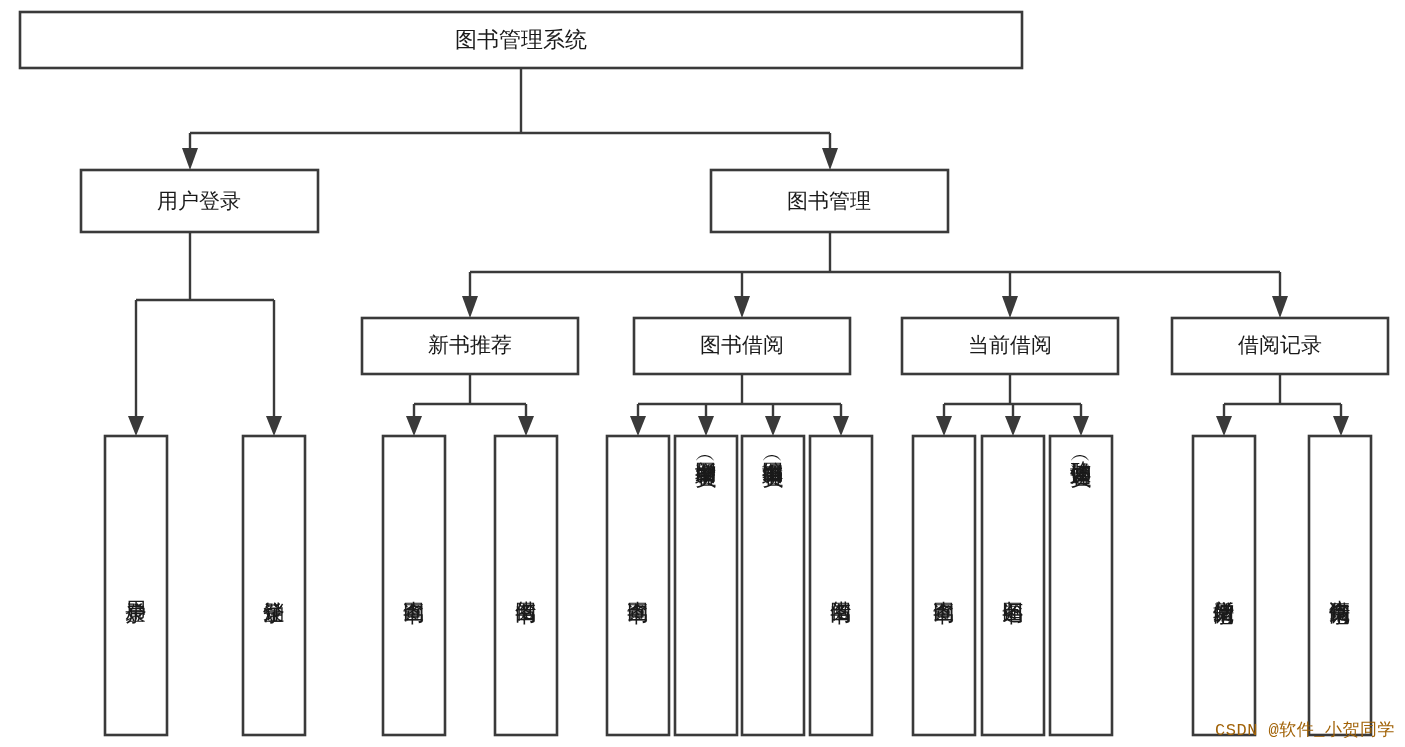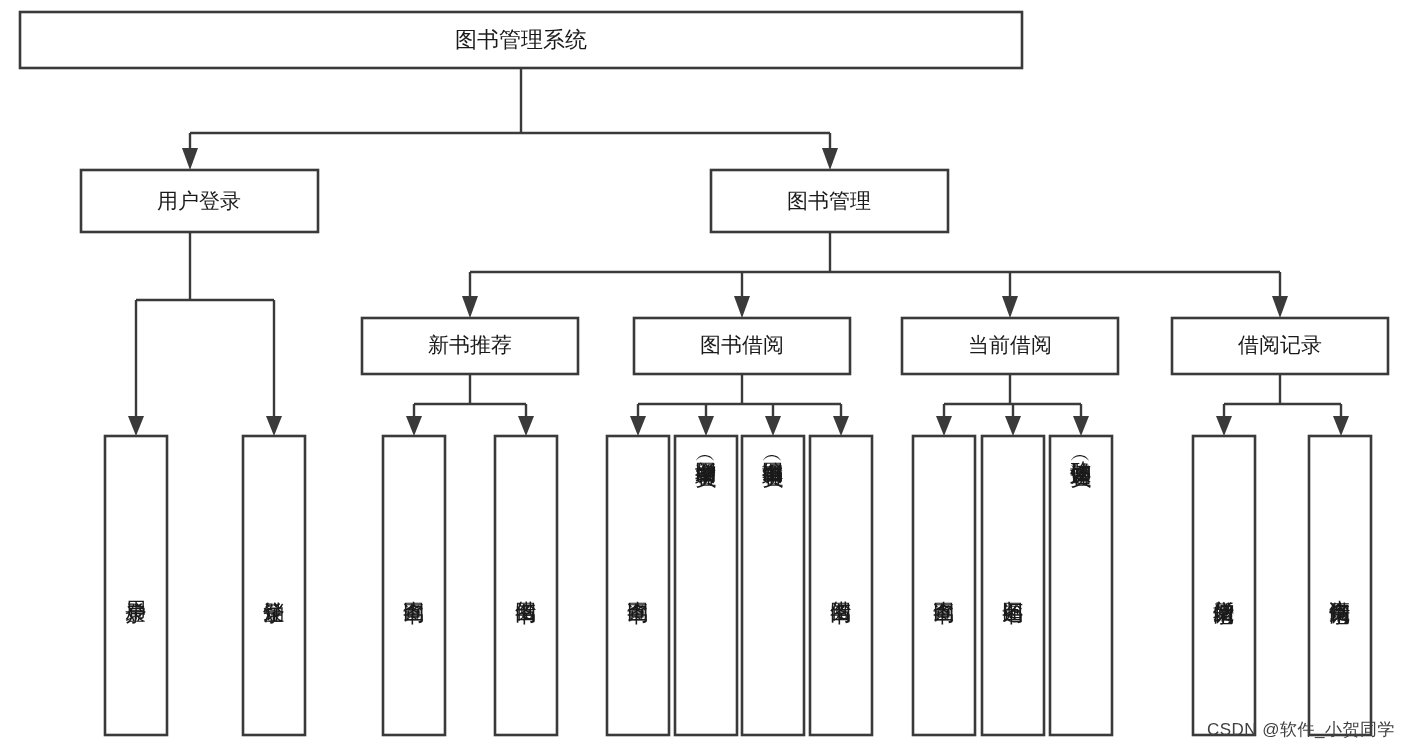--- a/index.html
+++ b/index.html
@@ -59,23 +59,23 @@
     font-size: 21px;
     line-height: 1.12;
     letter-spacing: 1px;
     color: #1a1a1a;
     white-space: nowrap;
   }
   #watermark {
     position: absolute;
     right: 10px;
     bottom: 6px;
-    font-family: Liberation Sans, sans-serif;
+    font-family: Liberation Mono, monospace;
     font-size: 17px;
-    color: #404040;
+    color: #a16207;
     letter-spacing: 0.5px;
     white-space: nowrap;
   }
 </style>
 </head>
 <body>
 
 <div id="diagram-root">
 
   <svg width="1405" height="747" viewBox="0 0 1405 747">

